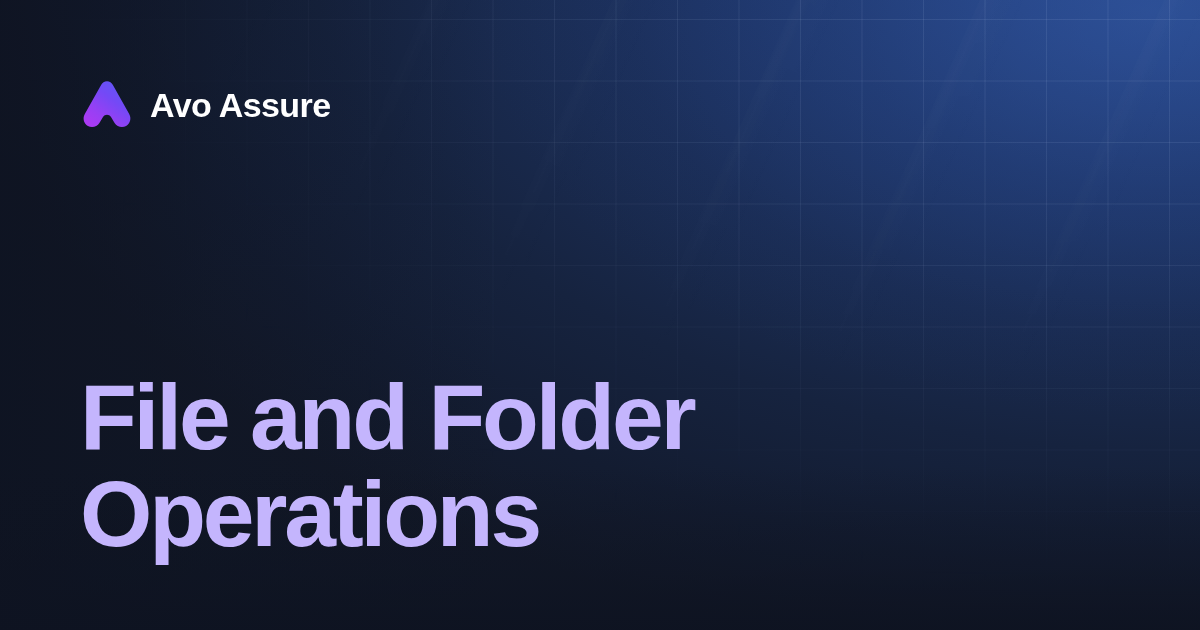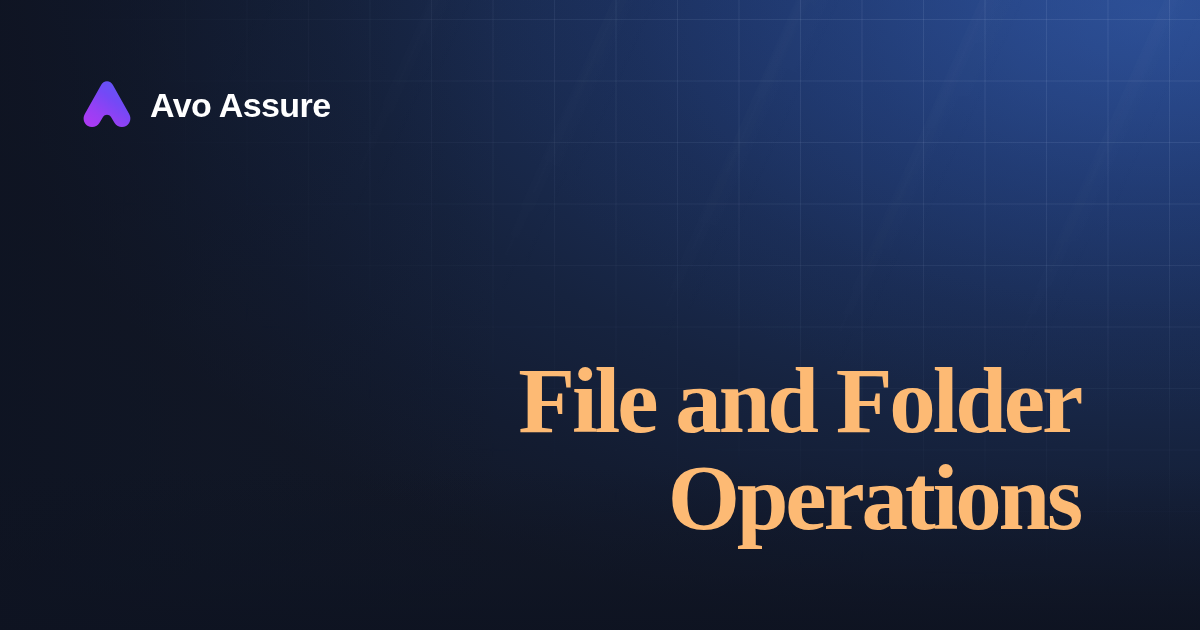--- a/index.html
+++ b/index.html
@@ -12,21 +12,20 @@
     -webkit-font-smoothing: antialiased;
   }
 
   .banner {
     position: relative;
     width: 1200px;
     height: 630px;
     overflow: hidden;
     background: #121827;
     isolation: isolate;
-    text-align: right;
   }
 
   
 
   
   .bg-base {
     position: absolute;
     inset: 0;
     background: #111827;
   }
@@ -152,29 +151,28 @@
     font-size: 34px;
     font-weight: 700;
     letter-spacing: -0.6px;
     line-height: 1;
     white-space: nowrap;
   }
 
   .headline {
     position: absolute;
     left: 80px;
-    top: 352px;
+    top: 369px;
     width: 1000px;
-    color: #fdba74;
+    color: #c4b5fd;
     font-size: 93px;
     font-weight: 700;
     line-height: 97px;
     letter-spacing: -3.2px;
     white-space: pre-line;
-    font-family: Liberation Serif, serif;
   }
 </style>
 </head>
 <body>
 
 <div class="banner">
 
   <div class="bg-base"></div>
   <div class="bg-glow"></div>
   <div class="bg-glow2"></div>

